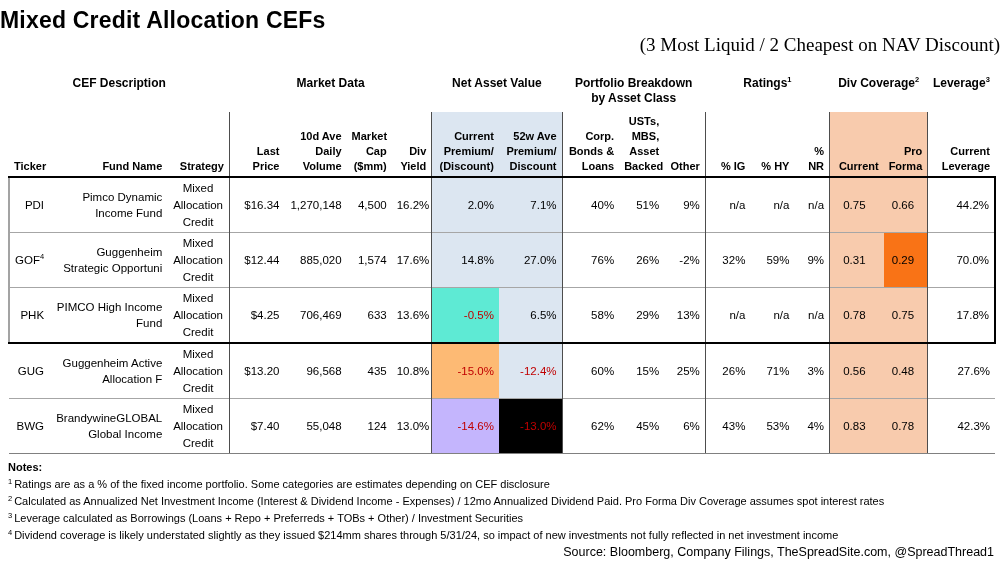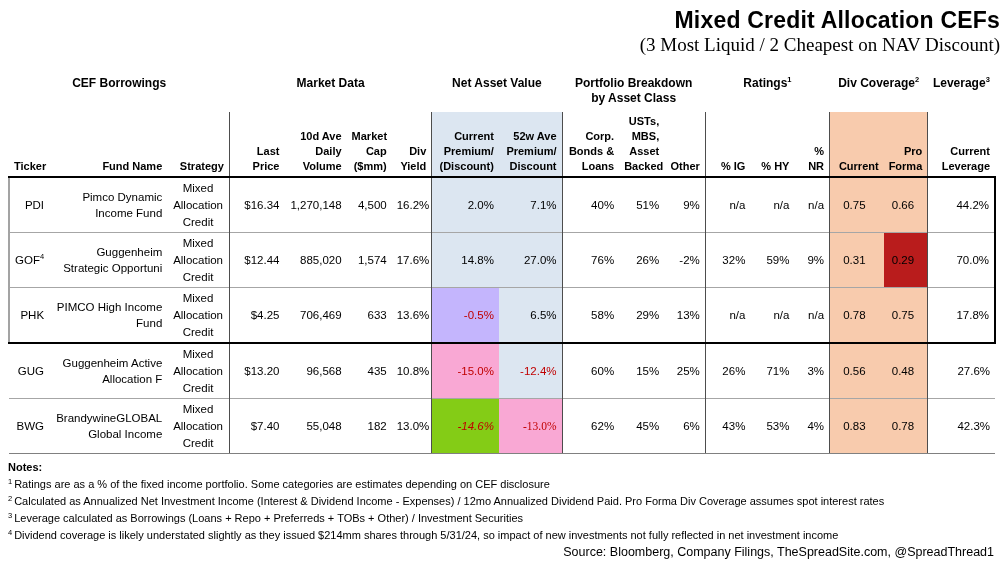--- a/index.html
+++ b/index.html
@@ -4,21 +4,21 @@
 <style>
   * { box-sizing: border-box; }
   html, body { margin: 0; padding: 0; }
   body {
     width: 1000px; height: 563px; overflow: hidden;
     background: #ffffff; color: #000;
     font-family: "Liberation Sans", sans-serif;
   }
   .page { width: 1000px; height: 563px; position: relative; }
 
-  .title { text-align: right; font-size: 23px; font-weight: bold; padding-top: 7px; letter-spacing: 0.2px; }
+  .title { text-align: left; font-size: 23px; font-weight: bold; padding-top: 7px; letter-spacing: 0.2px; }
   .subtitle { text-align: right; font-size: 19px; margin-top: 0; font-family: Liberation Serif, serif; }
 
   table.cef {
     border-collapse: collapse; table-layout: fixed;
     width: 988px; margin: 16px 0 0 8px;
   }
   table.cef th, table.cef td { padding: 2px 5px; overflow: hidden; }
 
   
   tr.grow th {
@@ -82,21 +82,21 @@
         <col style="width:41px">
       <col style="width:45px">
         <col style="width:44px">
         <col style="width:35px">
       <col style="width:54px">
         <col style="width:44px">
       <col style="width:67px">
     </colgroup>
     <thead>
       <tr class="grow">
-        <th colspan="3"><span>CEF Borrowings</span><sup></sup></th>
+        <th colspan="3"><span>CEF Description</span><sup></sup></th>
         <th colspan="4"><span>Market Data</span><sup></sup></th>
         <th colspan="2"><span>Net Asset Value</span><sup></sup></th>
         <th colspan="3"><span>Portfolio Breakdown by Asset Class</span><sup></sup></th>
         <th colspan="3"><span>Ratings</span><sup>1</sup></th>
         <th colspan="2"><span>Div Coverage</span><sup>2</sup></th>
         <th><span>Leverage</span><sup>3</sup></th>
       </tr>
       <tr class="hrow">
         <th class="l">Ticker</th>
         <th class="l">Fund Name</th>
@@ -150,32 +150,32 @@
         <td>17.6%</td>
         <td class="bl navbg prem" style="background: rgb(220, 230, 241);">14.8%</td>
         <td class="navbg prem" style="background: rgb(220, 230, 241);">27.0%</td>
         <td class="bl">76%</td>
         <td>26%</td>
         <td>-2%</td>
         <td class="bl">32%</td>
         <td>59%</td>
         <td>9%</td>
         <td class="bl covbg cc" style="background: rgb(248, 203, 173);">0.31</td>
-        <td class="covbg cc" style="background: #b91c1c;">0.29</td>
+        <td class="covbg cc" style="background: #f97316;">0.29</td>
         <td class="bl">70.0%</td>
       </tr>
       <tr>
         <td class="l"><span>PHK</span><sup></sup></td>
         <td class="l fund">PIMCO High Income Fund</td>
         <td class="c">Mixed Allocation Credit</td>
         <td class="bl">$4.25</td>
         <td>706,469</td>
         <td>633</td>
         <td>13.6%</td>
-        <td class="bl navbg prem" style="background: #c4b5fd; color: rgb(192, 0, 0);">-0.5%</td>
+        <td class="bl navbg prem" style="background: #5eead4; color: rgb(192, 0, 0);">-0.5%</td>
         <td class="navbg prem" style="background: rgb(220, 230, 241);">6.5%</td>
         <td class="bl">58%</td>
         <td>29%</td>
         <td>13%</td>
         <td class="bl">n/a</td>
         <td>n/a</td>
         <td>n/a</td>
         <td class="bl covbg cc" style="background: rgb(248, 203, 173);">0.78</td>
         <td class="covbg cc" style="background: rgb(248, 203, 173);">0.75</td>
         <td class="bl">17.8%</td>
@@ -184,42 +184,42 @@
 
     <tbody class="cheap">
       <tr>
         <td class="l"><span>GUG</span><sup></sup></td>
         <td class="l fund">Guggenheim Active Allocation F</td>
         <td class="c">Mixed Allocation Credit</td>
         <td class="bl">$13.20</td>
         <td>96,568</td>
         <td>435</td>
         <td>10.8%</td>
-        <td class="bl navbg prem" style="background: #f9a8d4; color: rgb(192, 0, 0);">-15.0%</td>
+        <td class="bl navbg prem" style="background: #fdba74; color: rgb(192, 0, 0);">-15.0%</td>
         <td class="navbg prem" style="background: rgb(220, 230, 241); color: rgb(192, 0, 0);">-12.4%</td>
         <td class="bl">60%</td>
         <td>15%</td>
         <td>25%</td>
         <td class="bl">26%</td>
         <td>71%</td>
         <td>3%</td>
         <td class="bl covbg cc" style="background: rgb(248, 203, 173);">0.56</td>
         <td class="covbg cc" style="background: rgb(248, 203, 173);">0.48</td>
         <td class="bl">27.6%</td>
       </tr>
       <tr>
         <td class="l"><span>BWG</span><sup></sup></td>
         <td class="l fund">BrandywineGLOBAL Global Income</td>
         <td class="c">Mixed Allocation Credit</td>
         <td class="bl">$7.40</td>
         <td>55,048</td>
-        <td>182</td>
+        <td>124</td>
         <td>13.0%</td>
-        <td class="bl navbg prem" style="background: #84cc16; color: rgb(192, 0, 0); font-style: italic;">-14.6%</td>
-        <td class="navbg prem" style="background: #f9a8d4; color: rgb(192, 0, 0); font-family: Liberation Serif, serif;">-13.0%</td>
+        <td class="bl navbg prem" style="background: #c4b5fd; color: rgb(192, 0, 0);">-14.6%</td>
+        <td class="navbg prem" style="background: #000000; color: rgb(192, 0, 0);">-13.0%</td>
         <td class="bl">62%</td>
         <td>45%</td>
         <td>6%</td>
         <td class="bl">43%</td>
         <td>53%</td>
         <td>4%</td>
         <td class="bl covbg cc" style="background: rgb(248, 203, 173);">0.83</td>
         <td class="covbg cc" style="background: rgb(248, 203, 173);">0.78</td>
         <td class="bl">42.3%</td>
       </tr>

